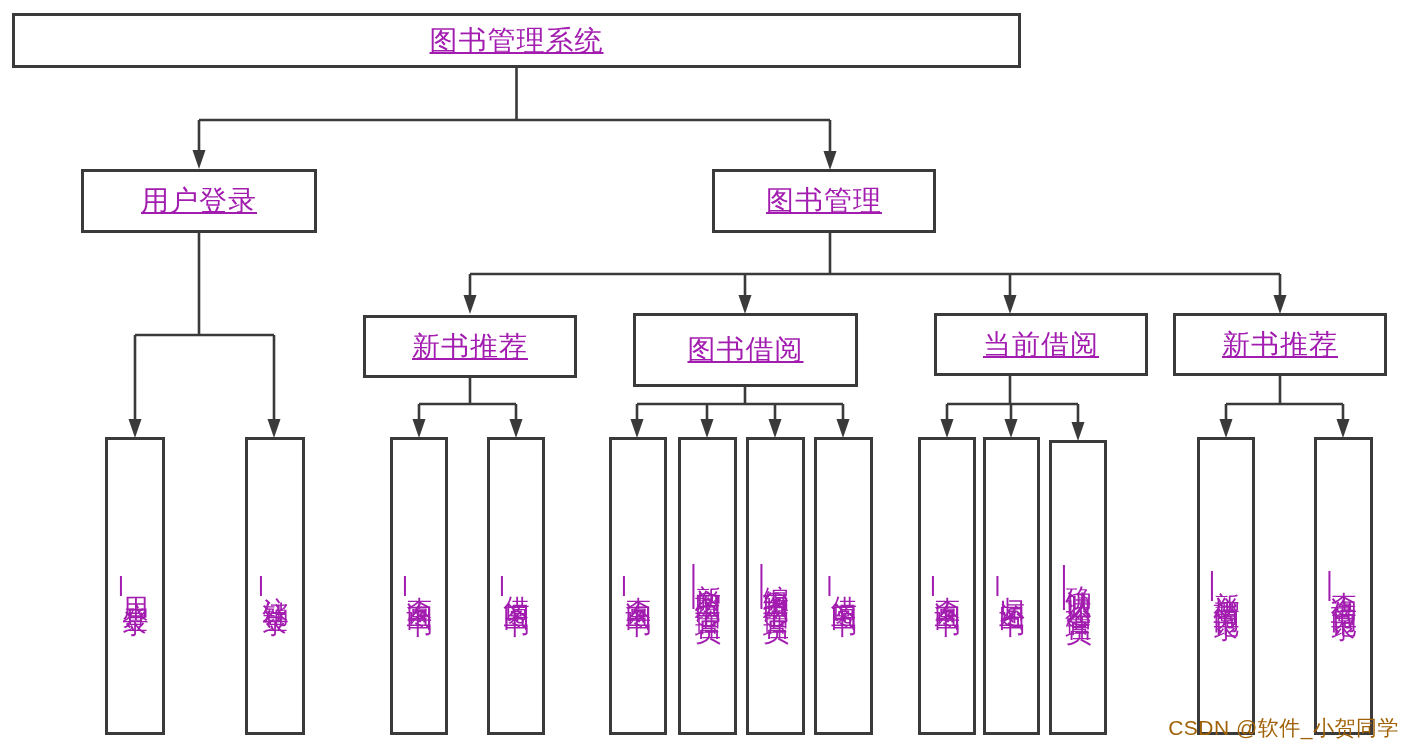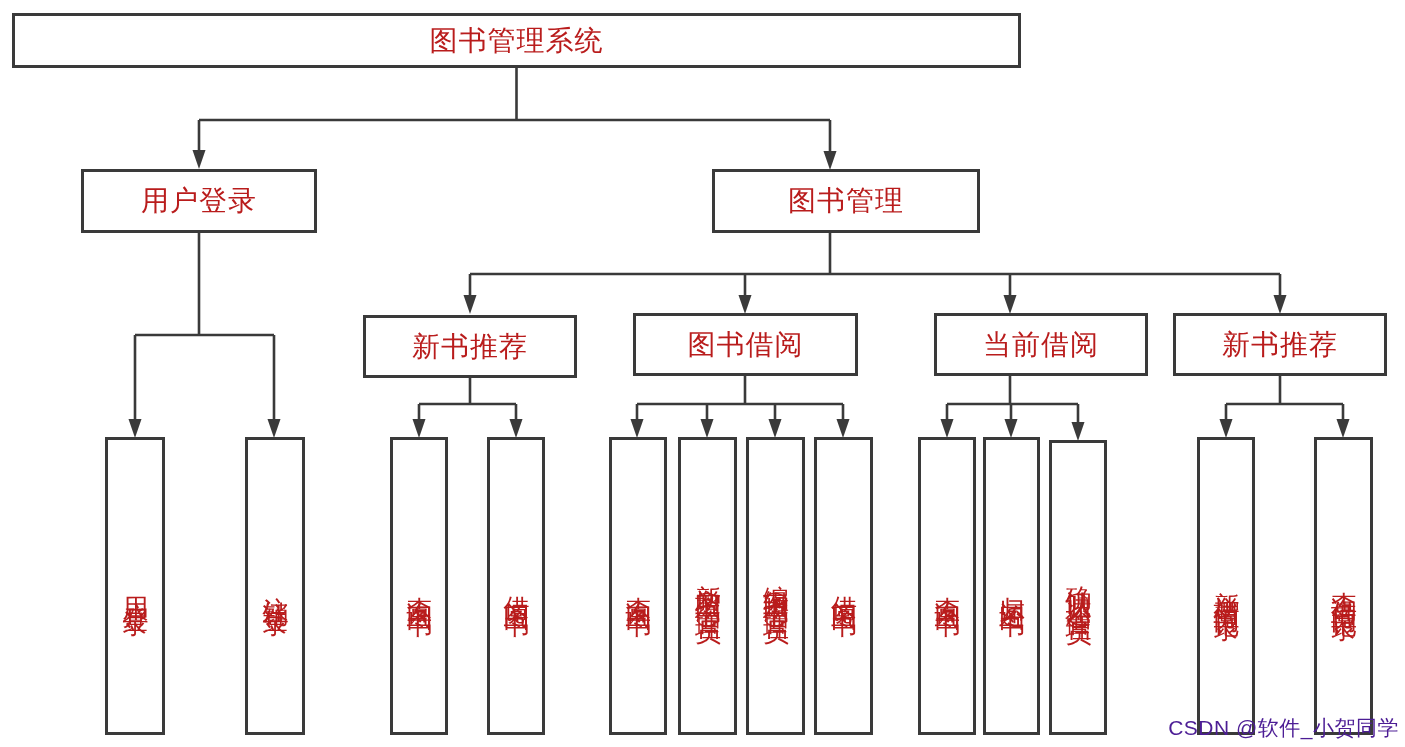--- a/index.html
+++ b/index.html
@@ -12,41 +12,42 @@
   }
   #connectors{position:absolute;left:0;top:0;}
   .box{
     position:absolute;
     box-sizing:border-box;
     border:3px solid #3a3a3a;
     background:#ffffff;
     display:flex;
     align-items:center;
     justify-content:center;
-    color:#b91c1c;
+    color:#a21caf;
+    text-decoration:underline;
   }
   .box .label{
     font-size:28px;
     letter-spacing:1px;
     white-space:nowrap;
   }
   .box.v .label{
     writing-mode:vertical-rl;
     text-orientation:mixed;
     font-size:26px;
     letter-spacing:5px;
     line-height:1.15;
     white-space:normal;
   }
   #watermark{
     position:absolute;
     right:6px;
     bottom:5px;
     font-size:21px;
-    color:#4c1d95;
+    color:#a16207;
     letter-spacing:0.5px;
     white-space:nowrap;
   }
 </style>
 </head>
 <body>
 
 <div id="canvas">
 
   <svg id="connectors" width="1405" height="747" viewBox="0 0 1405 747" aria-hidden="true">
@@ -89,28 +90,28 @@
     </g>
   </svg>
 
   <div class="box" style="left:12px;top:13px;width:1009px;height:55px">
     <span class="label">图书管理系统</span>
   </div>
 
   <div class="box" style="left:81px;top:169px;width:236px;height:64px">
     <span class="label">用户登录</span>
   </div>
-  <div class="box" style="left:712px;top:169px;width:268px;height:64px">
+  <div class="box" style="left:712px;top:169px;width:224px;height:64px">
     <span class="label">图书管理</span>
   </div>
 
   <div class="box" style="left:363px;top:315px;width:214px;height:63px">
     <span class="label">新书推荐</span>
   </div>
-  <div class="box" style="left:633px;top:313px;width:225px;height:63px">
+  <div class="box" style="left:633px;top:313px;width:225px;height:74px">
     <span class="label">图书借阅</span>
   </div>
   <div class="box" style="left:934px;top:313px;width:214px;height:63px">
     <span class="label">当前借阅</span>
   </div>
   <div class="box" style="left:1173px;top:313px;width:214px;height:63px">
     <span class="label">新书推荐</span>
   </div>
 
   <div class="box v" style="left:105px;top:437px;width:60px;height:298px">

